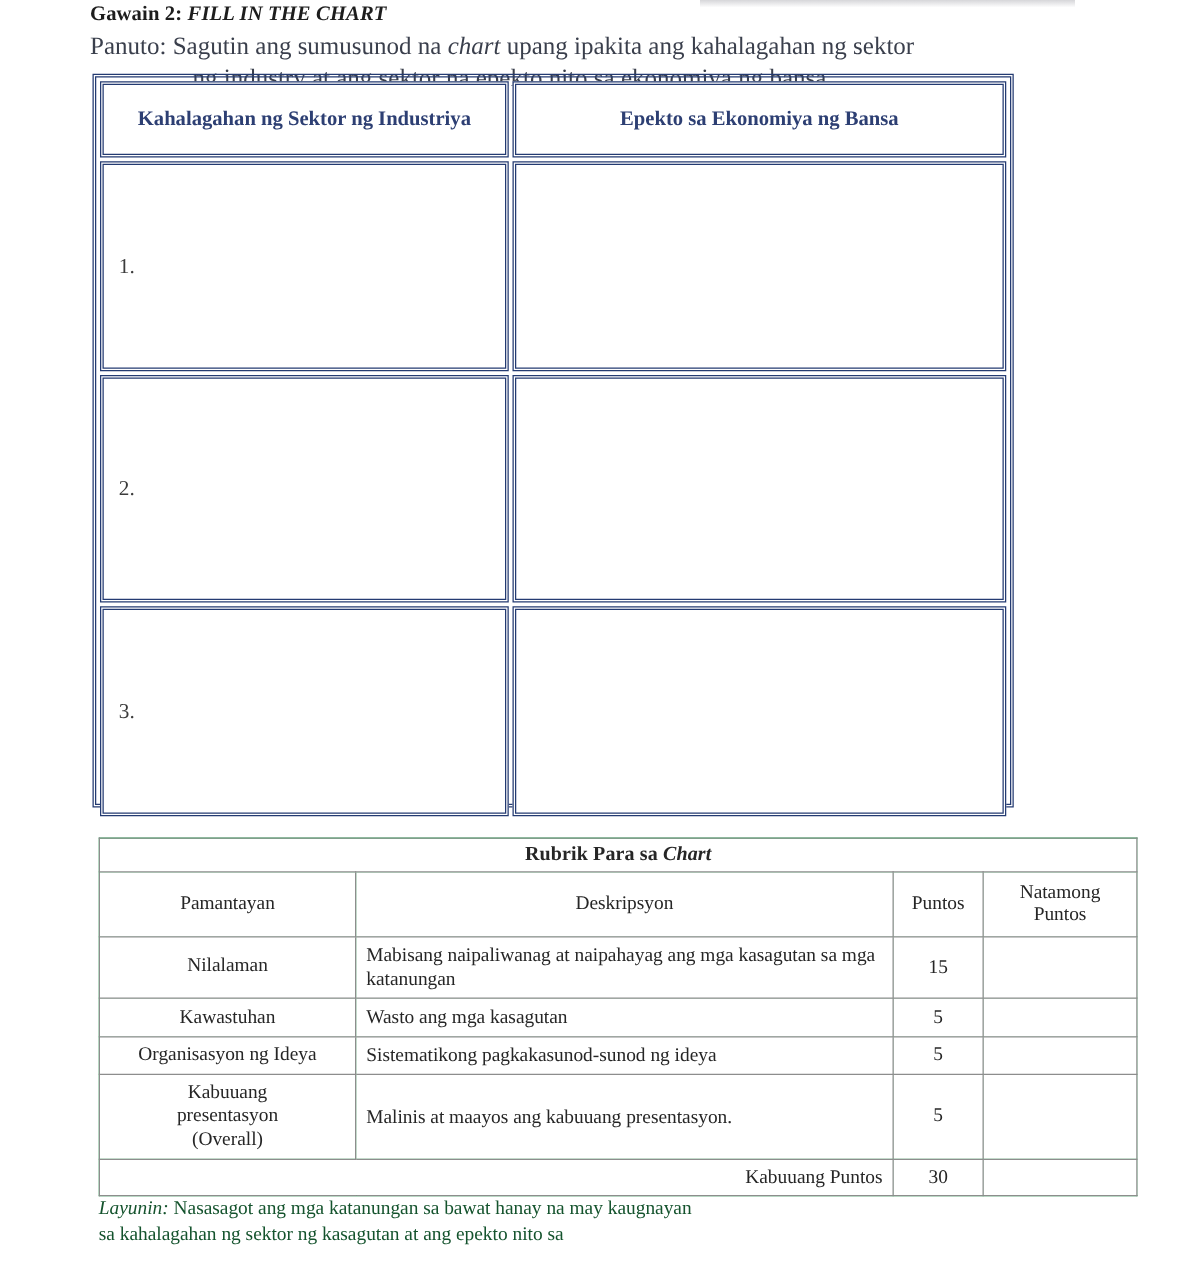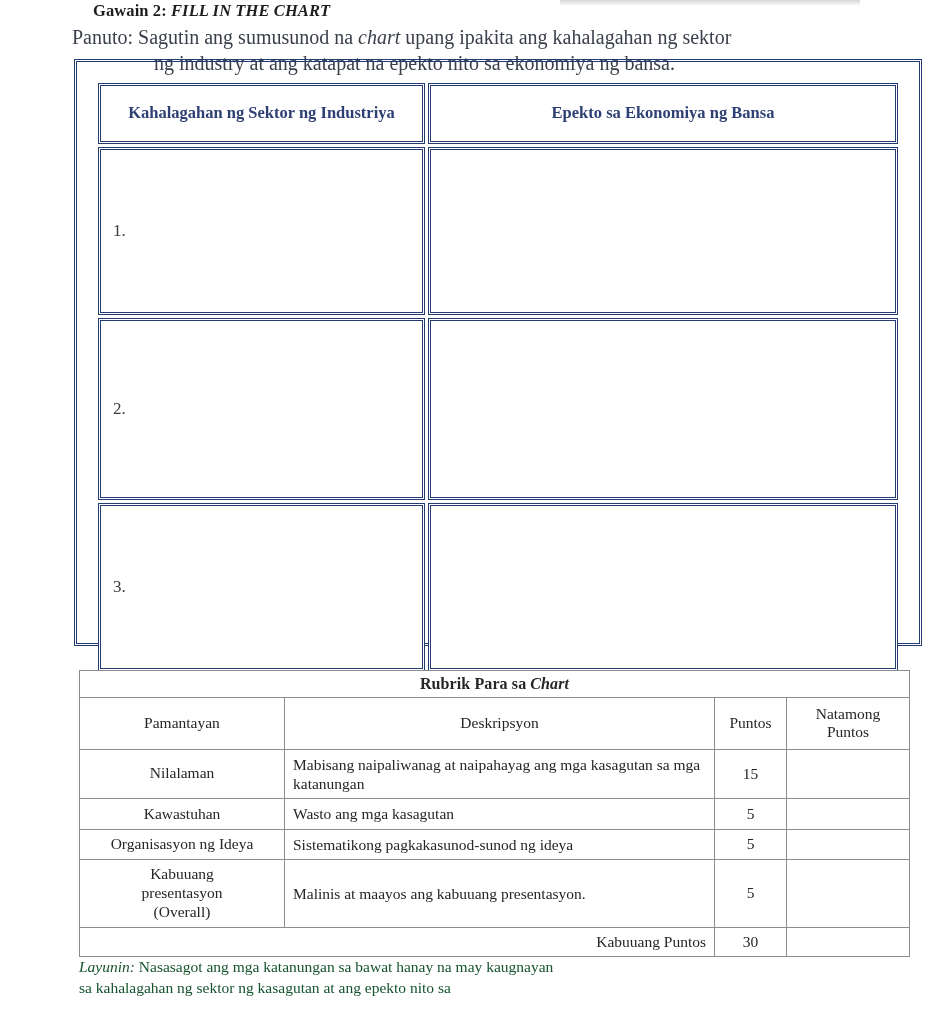--- a/index.html
+++ b/index.html
@@ -38,21 +38,20 @@
     top: 2px;
     width: 840px;
   }
   .gawain-line {
     font-size: 16.5px;
     font-weight: bold;
     color: #1d1d1d;
     letter-spacing: 0.1px;
     line-height: 1.15;
     white-space: nowrap;
-    margin-left: 21px;
   }
   .gawain-title {
     font-style: italic;
     font-weight: bold;
   }
   .panuto {
     margin-top: 3px;
     font-size: 20px;
     color: #3a3f4c;
     line-height: 1.30;
@@ -61,25 +60,25 @@
   .panuto-l2 {
     display: block;
     padding-left: 82px;
   }
 
   
   .chart-frame {
     position: absolute;
     left: 74px;
     top: 59px;
-    width: 848px;
+    width: 737px;
     height: 587px;
     border: 3px double #243b72;
     box-sizing: border-box;
-    padding: 21px;
+    padding: 3px;
   }
   .chart-grid {
     display: grid;
     grid-template-columns: 327px 1fr;
     grid-template-rows: 61px 168px 182px 168px;
     gap: 3px;
     width: 100%;
     height: 100%;
     box-sizing: border-box;
   }
@@ -170,21 +169,21 @@
 
   <div class="cutoff-artifact"></div>
 
   <div class="heading-block">
     <div class="gawain-line">
       <span>Gawain 2:</span>
       <span class="gawain-title">FILL IN THE CHART</span>
     </div>
     <div class="panuto">
       <span>Panuto: Sagutin ang sumusunod na </span><span class="ital">chart</span><span> upang ipakita ang kahalagahan ng sektor</span>
-      <span class="panuto-l2">ng industry at ang katapat na epekto nito sa ekonomiya ng bansa.</span>
+      <span class="panuto-l2">ng industry at ang sektor na epekto nito sa ekonomiya ng bansa.</span>
     </div>
   </div>
 
   <div class="chart-frame">
     <div class="chart-grid">
 
       <div class="chart-cell chart-head">
         <span>Kahalagahan ng Sektor ng Industriya</span>
       </div>
       <div class="chart-cell chart-head">

